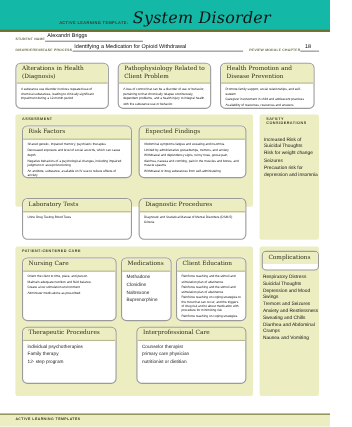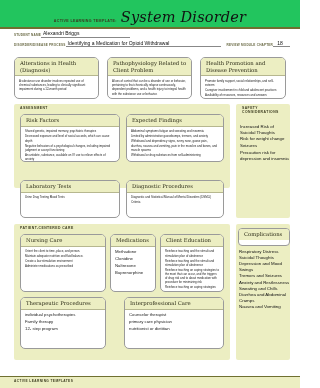--- a/index.html
+++ b/index.html
@@ -1,21 +1,21 @@
 <!DOCTYPE html>
 <html><head>
 <meta charset="utf-8">
 <style>
   html,body{margin:0;padding:0;background:#ffffff;}
   body{width:300px;height:388px;position:relative;overflow:hidden;
        font-family:"Liberation Sans",sans-serif;color:#1a1a1a;}
 
   
   .header-band{position:absolute;left:0;top:0;width:300px;height:27px;
-      background:#22c55e;border-bottom:2px solid #6f7030;}
+      background:#14b8a6;border-bottom:2px solid #6f7030;}
   .header-inner{position:absolute;left:0;top:0;width:300px;height:27px;
       display:flex;align-items:flex-end;justify-content:center;gap:4px;padding-bottom:3px;
       box-sizing:border-box;}
   .alt-label{font-size:3.6px;letter-spacing:.35px;font-weight:700;color:#3b3b1f;
       text-transform:uppercase;padding-bottom:1.5px;}
   .alt-title{font-family:"DejaVu Serif",serif;font-style:italic;font-size:14.5px;
       color:#111;letter-spacing:.2px;line-height:1;}
 
   
   .meta{position:absolute;left:14px;top:31px;width:276px;}

